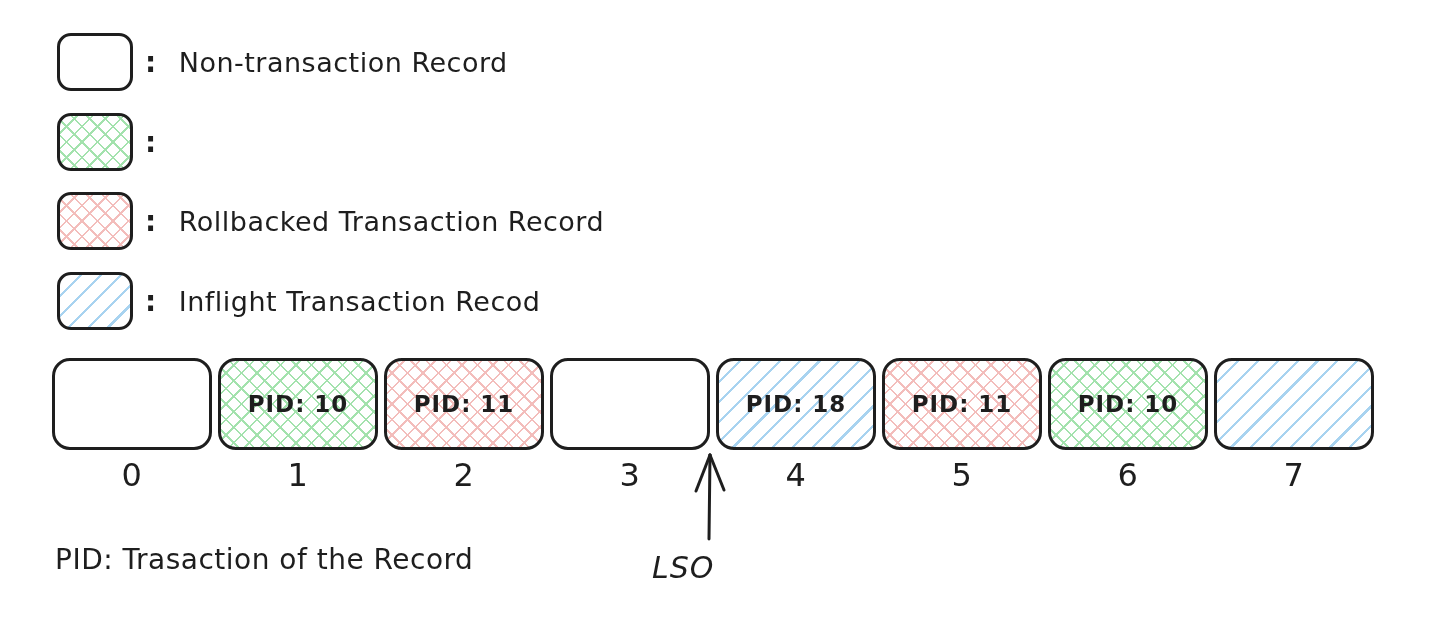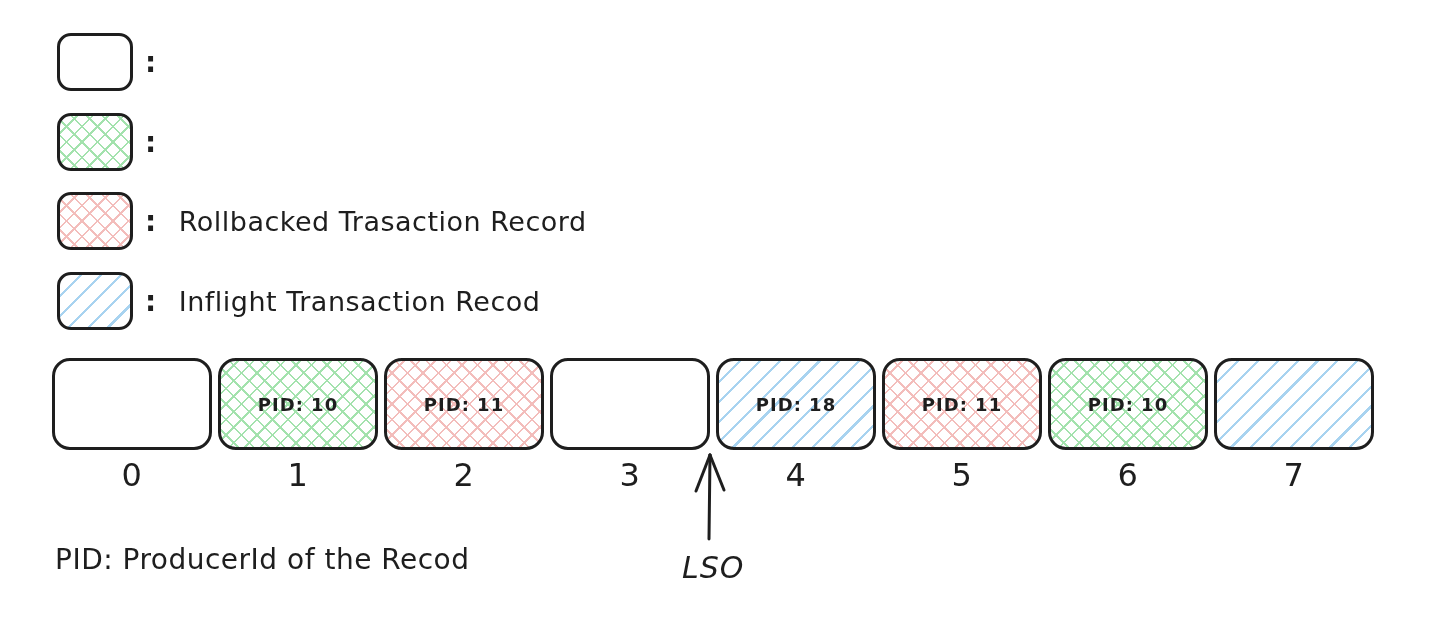--- a/index.html
+++ b/index.html
@@ -38,49 +38,50 @@
   [data-type="inflight"]{
     background-image:
       repeating-linear-gradient(135deg, var(--blue) 0 2.2px, transparent 2.2px 14px);
   }
   [data-type="none"]{background-image:none;}
 
   
   .records{position:absolute;left:52px;top:358px;display:flex;gap:6px;}
   .record{width:160px;height:92px;border:3.5px solid var(--stroke);border-radius:18px;
           display:flex;align-items:center;justify-content:center;}
-  .pid{font-size:18px;font-weight:bold;letter-spacing:1px;white-space:nowrap;}
+  .pid{font-size:23px;font-weight:bold;letter-spacing:1px;white-space:nowrap;}
 
   .offsets{position:absolute;left:52px;top:456px;display:flex;gap:6px;}
   .offset{width:160px;text-align:center;font-size:32px;letter-spacing:.5px;}
 
   
   .lso-arrow{position:absolute;left:688px;top:450px;}
-  .lso-label{position:absolute;left:682px;top:550px;font-size:30px;font-style:italic;letter-spacing:1px;}
+  .lso-label{position:absolute;left:652px;top:550px;font-size:30px;font-style:italic;letter-spacing:1px;}
 
   
   .pid-note{position:absolute;left:55px;top:543px;font-size:28px;letter-spacing:.5px;}
 </style>
 </head>
 <body>
 
 <div class="canvas">
 
   <div class="legend-row r0">
     <span class="swatch" data-type="none"></span>
     <span class="colon">:</span>
+    <span class="legend-label">Non-transaction Record</span>
   </div>
   <div class="legend-row r1">
     <span class="swatch" data-type="committed"></span>
     <span class="colon">:</span>
   </div>
   <div class="legend-row r2">
     <span class="swatch" data-type="rollbacked"></span>
     <span class="colon">:</span>
-    <span class="legend-label">Rollbacked Trasaction Record</span>
+    <span class="legend-label">Rollbacked Transaction Record</span>
   </div>
   <div class="legend-row r3">
     <span class="swatch" data-type="inflight"></span>
     <span class="colon">:</span>
     <span class="legend-label">Inflight Transaction Recod</span>
   </div>
 
   <div class="records">
     <div class="record" data-type="none">
       <span class="pid"></span>
@@ -119,15 +120,15 @@
     <span class="offset">7</span>
   </div>
 
   <svg class="lso-arrow" width="44" height="95" viewBox="0 0 44 95">
     <line x1="22" y1="5" x2="21" y2="89" stroke="#1e1e1e" stroke-width="3" stroke-linecap="round"></line>
     <line x1="22" y1="5" x2="8" y2="41" stroke="#1e1e1e" stroke-width="3" stroke-linecap="round"></line>
     <line x1="22" y1="5" x2="36" y2="40" stroke="#1e1e1e" stroke-width="3" stroke-linecap="round"></line>
   </svg>
   <div class="lso-label">LSO</div>
 
-  <div class="pid-note">PID: ProducerId of the Recod</div>
+  <div class="pid-note">PID: Trasaction of the Record</div>
 
 </div>
 
 </body></html>

